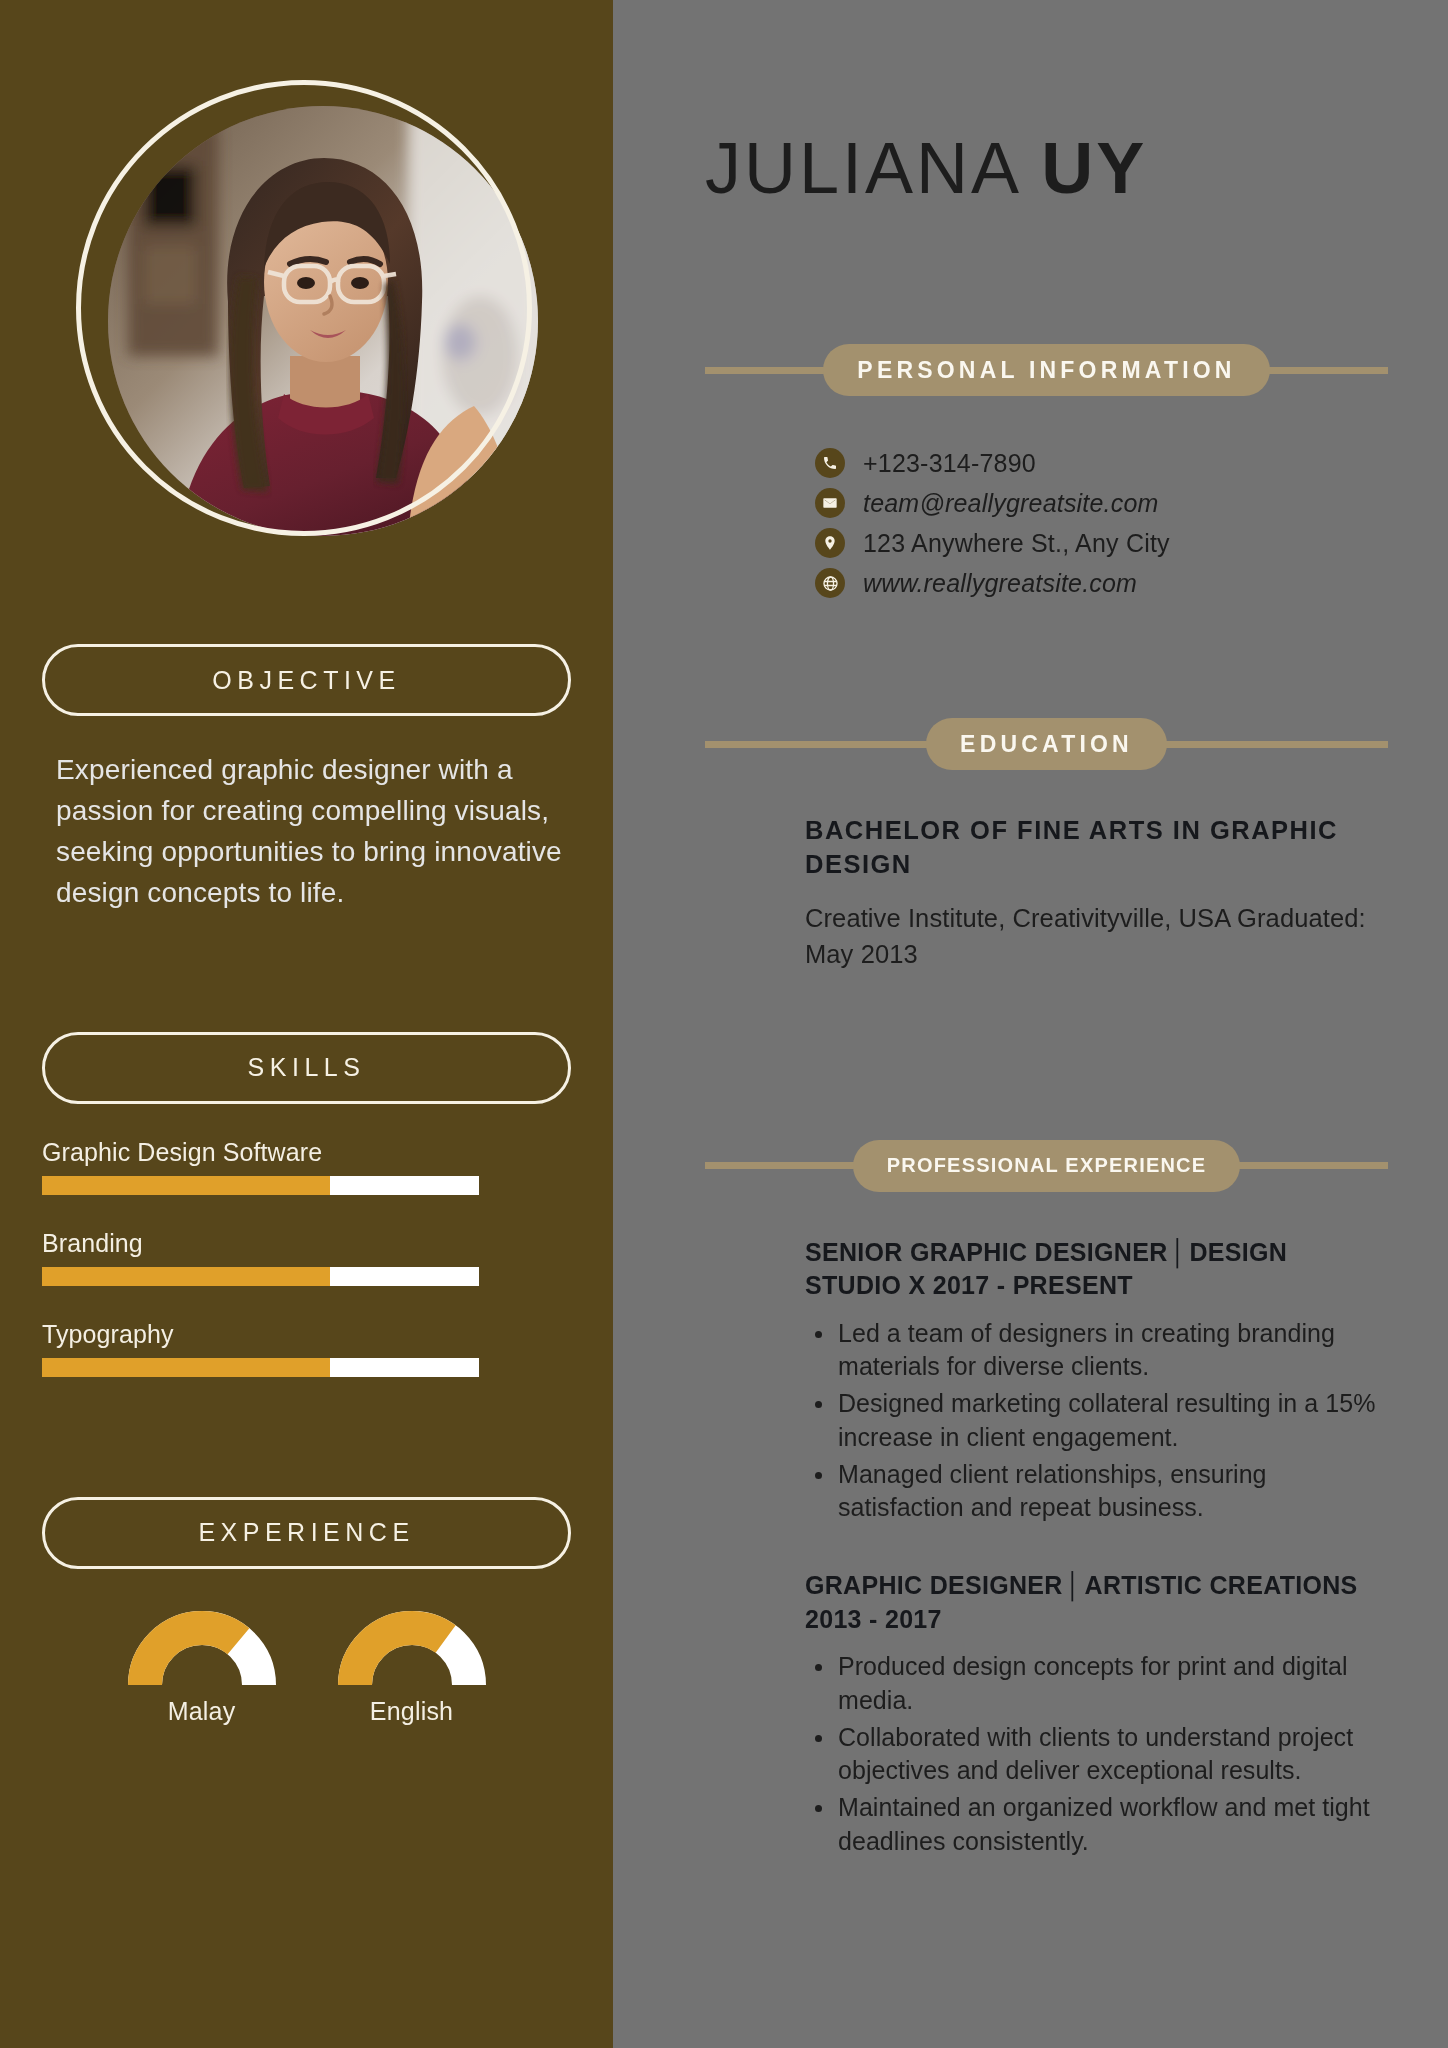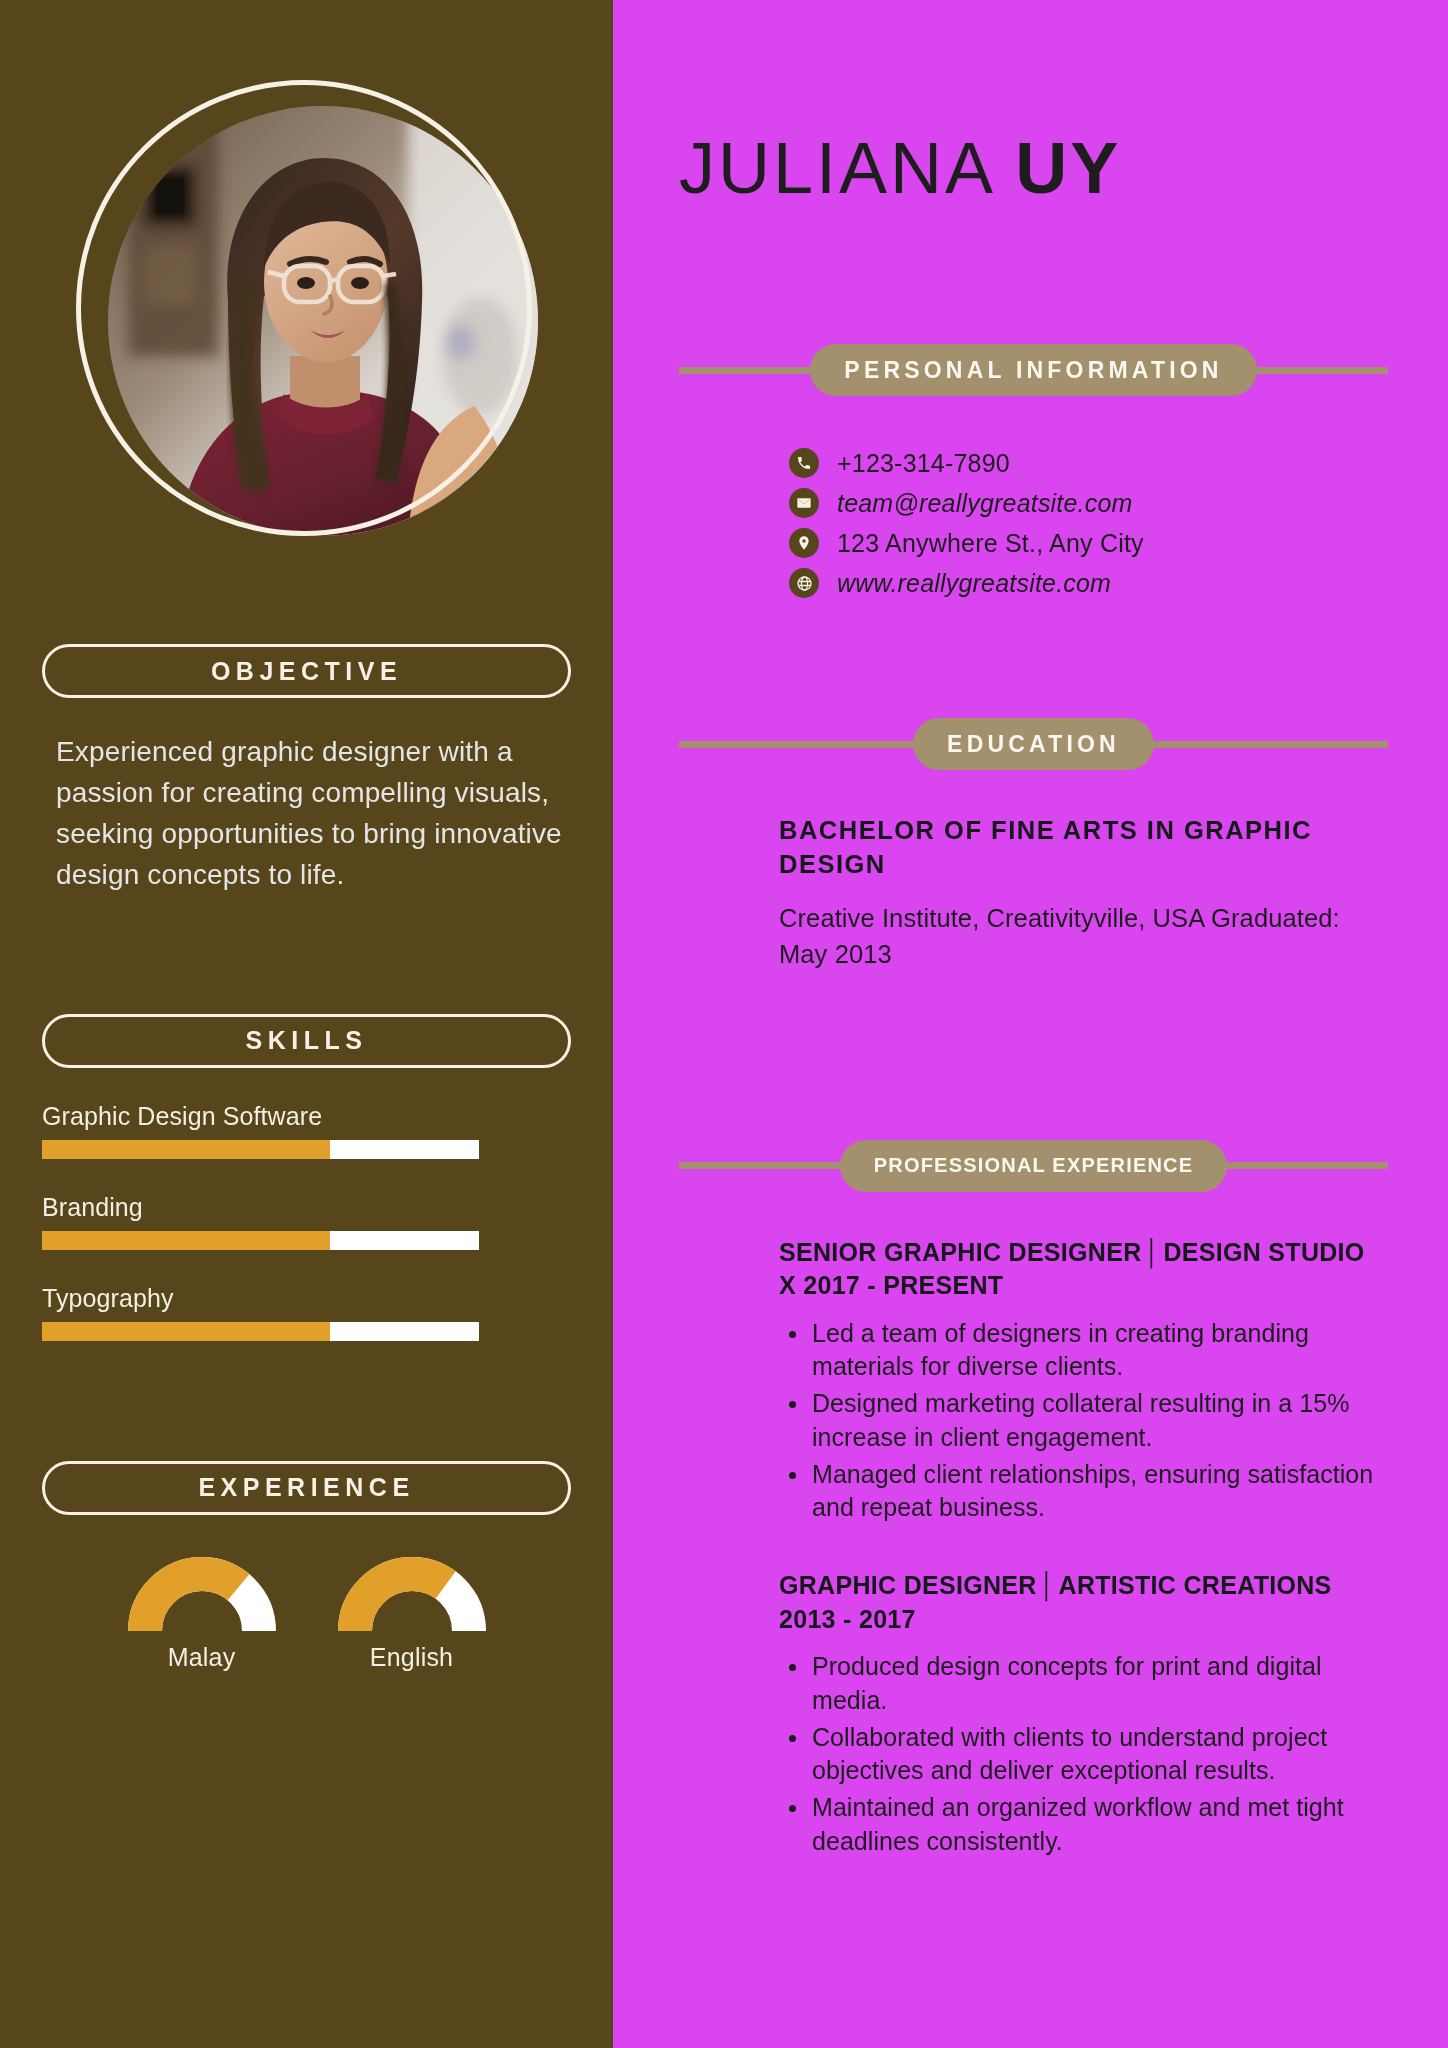--- a/index.html
+++ b/index.html
@@ -56,29 +56,29 @@
     border-radius:50%;
     overflow:hidden;
     z-index:2;
     background:#6d5a45;
   }
   .photo-circle svg { display:block; width:100%; height:100%; }
 
   
   .pill-outline {
     width:100%;
-    height:54px;
+    height:72px;
     border:3px solid #f6f1e4;
     border-radius:999px;
     display:flex;
     align-items:center;
     justify-content:center;
     color:#f6f1e4;
     font-size:25px;
-    font-weight:bold;
+    font-weight:normal;
     letter-spacing:5.5px;
   }
 
   .sb-section { margin-top:0; }
 
   .objective-block { margin-top:96px; }
   .objective-text {
     margin-top:34px;
     color:#e5e5e5;
     font-size:28px;
@@ -124,22 +124,22 @@
   .lang-label {
     margin-top:8px;
     color:#f4efe3;
     font-size:25px;
     letter-spacing:0.2px;
   }
 
   
   .main {
     flex:1;
-    background:#d946ef;
-    padding:0 60px 0 66px;
+    background:#737373;
+    padding:0 60px 0 92px;
     position:relative;
   }
 
   .name {
     margin-top:132px;
     font-size:72px;
     line-height:1;
     color:#1d1d1d;
     letter-spacing:3px;
     white-space:nowrap;

